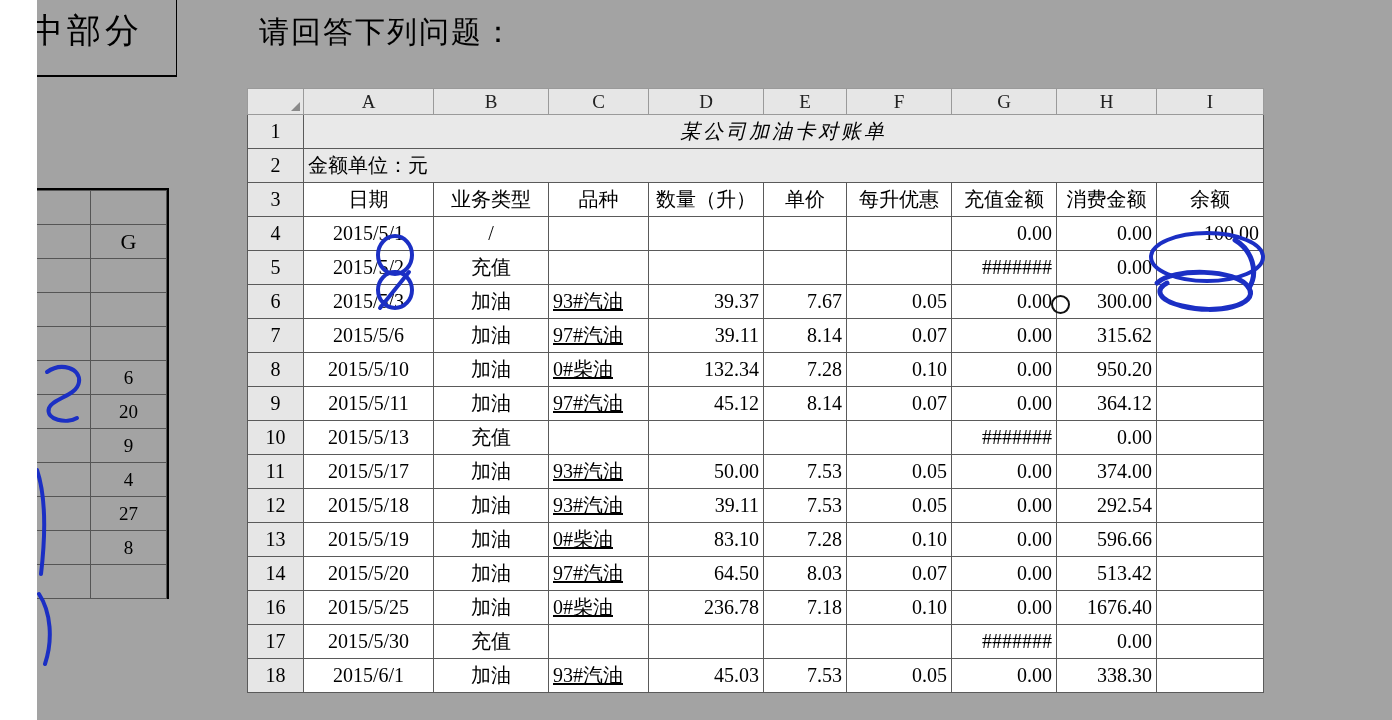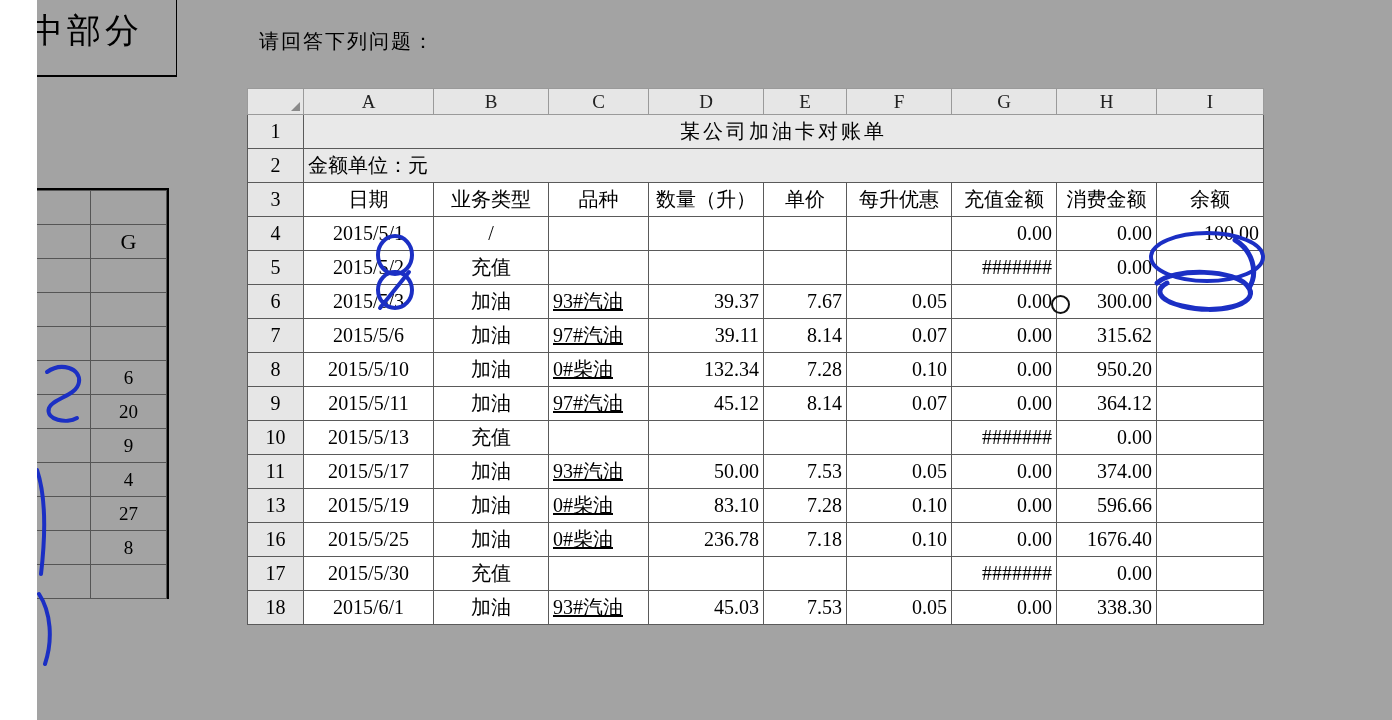--- a/index.html
+++ b/index.html
@@ -86,22 +86,22 @@
   }
   .left-grid td.blank {
     color: transparent;
   }
   .left-grid .colA { width: 54px; }
 
   
   .question {
     position: absolute;
     left: 222px;
-    top: 28px;
-    font-size: 20px;
+    top: 12px;
+    font-size: 30px;
     color: #000;
     letter-spacing: 2px;
     font-family: "Liberation Serif", serif;
   }
 
   .sheet-wrap {
     position: absolute;
     left: 210px;
     top: 88px;
     width: 1016px;
@@ -161,20 +161,21 @@
   }
 
   .title-cell {
     background: #e9e9e9;
     text-align: center;
     font-size: 30px;
     font-weight: bold;
     letter-spacing: 3px;
     font-family: "Liberation Sans", sans-serif;
     height: 52px;
+    font-style: italic;
   }
   .unit-cell {
     background: #e9e9e9;
     font-size: 19px;
     height: 30px;
   }
   .hdr-cell {
     text-align: center;
     font-size: 20px;
   }
@@ -436,29 +437,53 @@
         <td class="c">加油</td>
         <td class="l">93#汽油</td>
         <td class="r">50.00</td>
         <td class="r">7.53</td>
         <td class="r">0.05</td>
         <td class="r">0.00</td>
         <td class="r">374.00</td>
         <td class="r"></td>
       </tr>
       <tr>
+        <td class="rowhead">12</td>
+        <td class="c">2015/5/18</td>
+        <td class="c">加油</td>
+        <td class="l">93#汽油</td>
+        <td class="r">39.11</td>
+        <td class="r">7.53</td>
+        <td class="r">0.05</td>
+        <td class="r">0.00</td>
+        <td class="r">292.54</td>
+        <td class="r"></td>
+      </tr>
+      <tr>
         <td class="rowhead">13</td>
         <td class="c">2015/5/19</td>
         <td class="c">加油</td>
         <td class="l">0#柴油</td>
         <td class="r">83.10</td>
         <td class="r">7.28</td>
         <td class="r">0.10</td>
         <td class="r">0.00</td>
         <td class="r">596.66</td>
+        <td class="r"></td>
+      </tr>
+      <tr>
+        <td class="rowhead">14</td>
+        <td class="c">2015/5/20</td>
+        <td class="c">加油</td>
+        <td class="l">97#汽油</td>
+        <td class="r">64.50</td>
+        <td class="r">8.03</td>
+        <td class="r">0.07</td>
+        <td class="r">0.00</td>
+        <td class="r">513.42</td>
         <td class="r"></td>
       </tr>
       <tr>
         <td class="rowhead">16</td>
         <td class="c">2015/5/25</td>
         <td class="c">加油</td>
         <td class="l">0#柴油</td>
         <td class="r">236.78</td>
         <td class="r">7.18</td>
         <td class="r">0.10</td>

